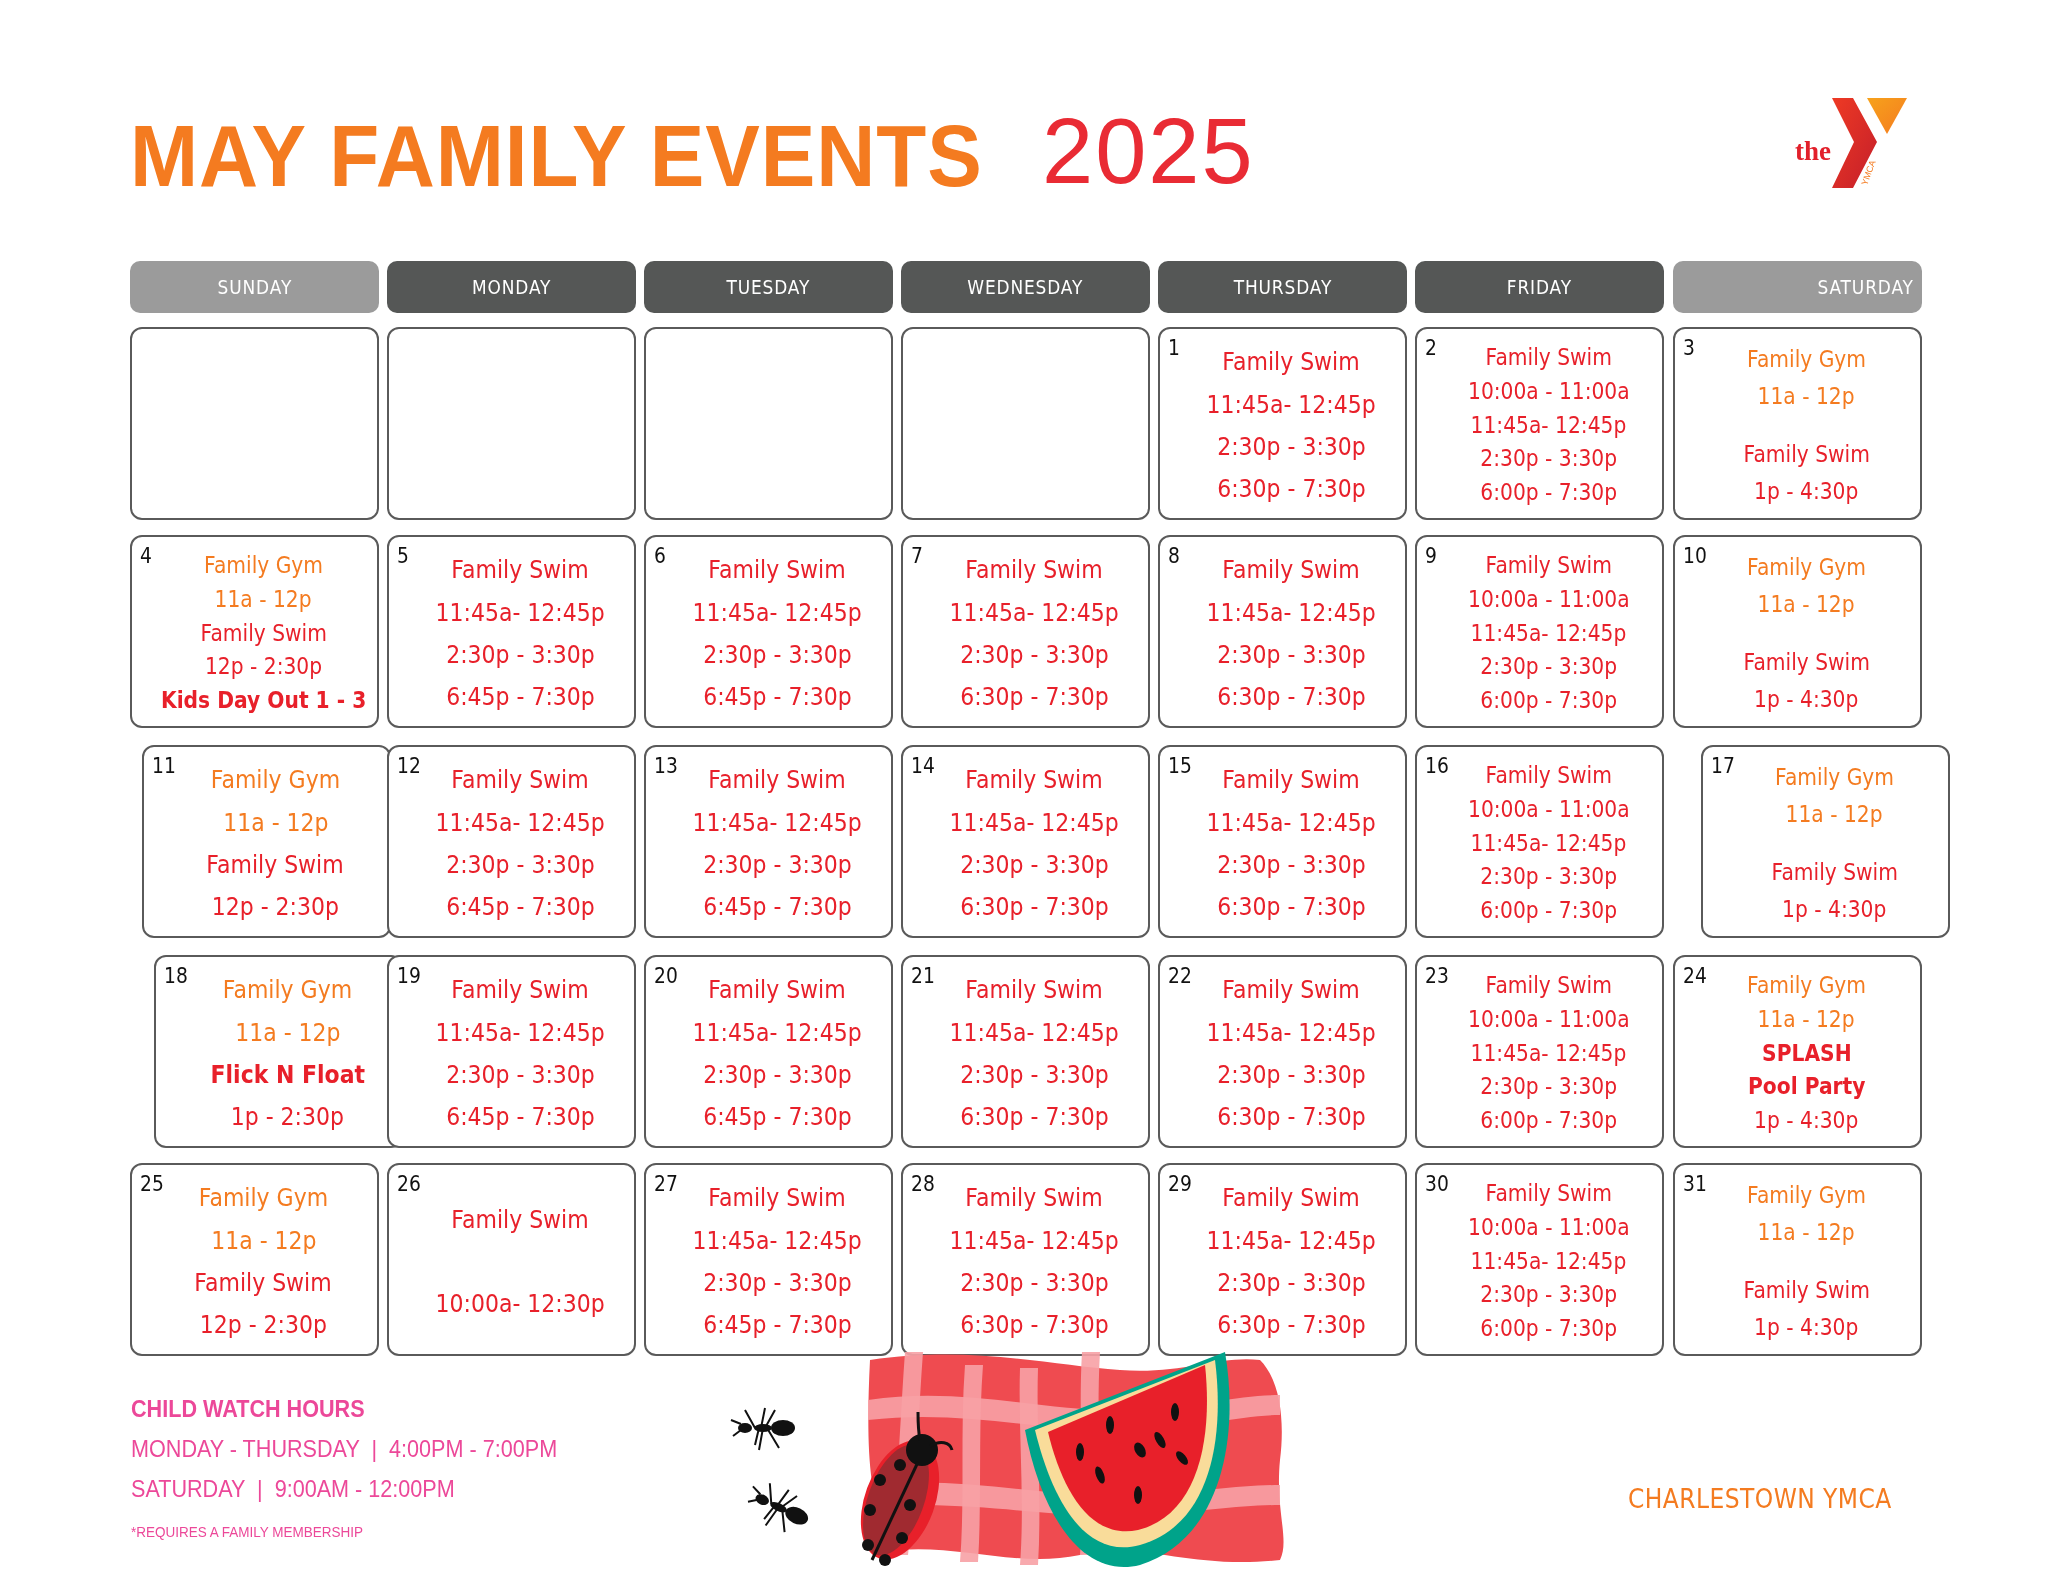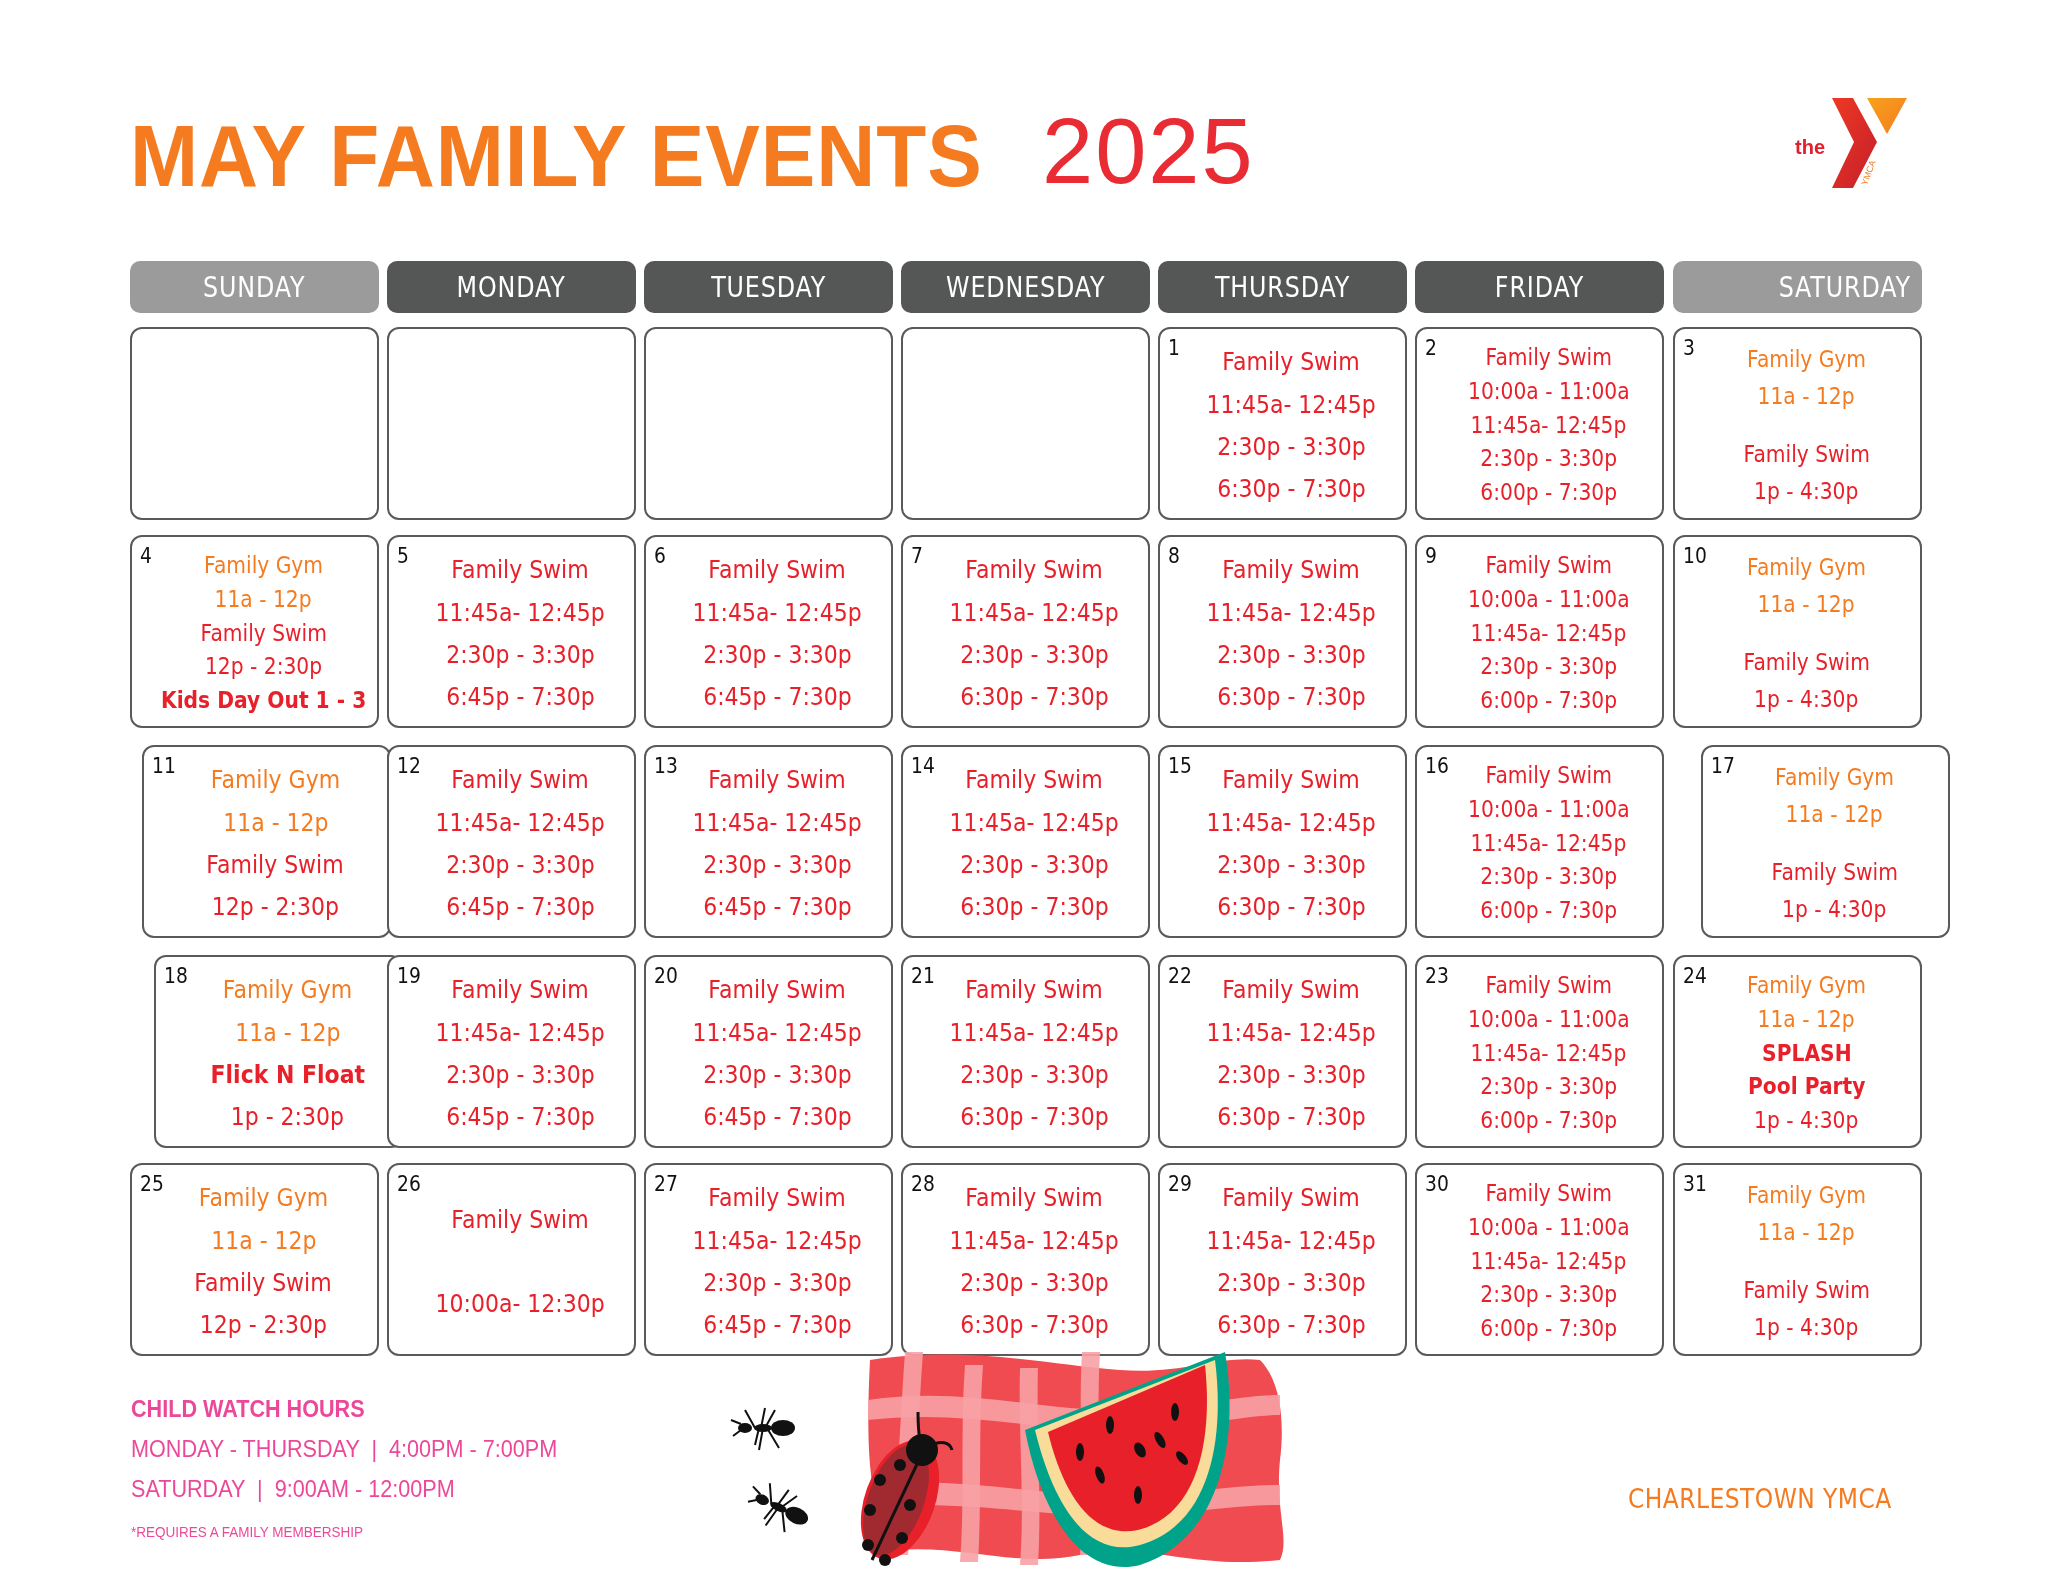--- a/index.html
+++ b/index.html
@@ -5,24 +5,24 @@
   * { box-sizing: border-box; margin: 0; padding: 0; }
   html, body { width: 2048px; height: 1583px; background: #ffffff; overflow: hidden; }
   body { position: relative; font-family: "DejaVu Sans", sans-serif; }
 
   .title-wrap { position: absolute; left: 130px; top: 100px; height: 100px; display: flex; align-items: flex-end; }
   .title-main { font-family: "Liberation Sans", sans-serif; font-weight: 700; font-size: 88px; letter-spacing: 1px; color: #f47b20; line-height: 1; transform: scaleX(0.93); transform-origin: left bottom; white-space: nowrap; }
   .title-year { position: absolute; left: 1042px; top: 0px; font-family: "Liberation Sans", sans-serif; font-weight: 400; font-size: 92px; color: #e8202a; line-height: 1; letter-spacing: 2px; -webkit-text-stroke: 0px; opacity: 0.95; }
   .title-year { font-weight: 300; }
 
   .logo { position: absolute; left: 1795px; top: 96px; width: 130px; height: 96px; }
-  .logo-the { position: absolute; left: 0; top: 40px; font-family: Liberation Sans, sans-serif; font-weight: 700; font-size: 20px; color: #e2202b; }
+  .logo-the { position: absolute; left: 0; top: 40px; font-family: Liberation Serif, serif; font-weight: 700; font-size: 27px; color: #e2202b; }
 
   .header-row { position: absolute; left: 130px; top: 261px; width: 1792px; height: 52px; }
-  .day-header { position: absolute; top: 0; height: 52px; width: 249px; border-radius: 10px; background: #555756; color: #ffffff; display: flex; align-items: center; justify-content: center; font-family: "DejaVu Sans", sans-serif; font-size: 28px; letter-spacing: 1px; transform-origin: center; }
+  .day-header { position: absolute; top: 0; height: 52px; width: 249px; border-radius: 10px; background: #555756; color: #ffffff; display: flex; align-items: center; justify-content: center; font-family: "DejaVu Sans", sans-serif; font-size: 20px; letter-spacing: 1px; transform-origin: center; }
   .day-header.weekend { background: #9b9b9b; }
   .day-header span { display: inline-block; transform: scaleX(0.85); }
 
   .grid { position: absolute; left: 130px; top: 327px; width: 1792px; height: 1030px; }
   .cell { position: absolute; width: 249px; height: 193px; border: 2px solid #5a5a5a; border-radius: 12px; background: #fff; }
   .cell.empty { }
   .date-num { position: absolute; left: 8px; top: 6px; font-size: 22px; color: #111; font-family: "DejaVu Sans", sans-serif; transform: scaleX(0.85); transform-origin: left top; }
   .events { position: absolute; left: 0; right: 0; top: 12px; bottom: 8px; display: flex; flex-direction: column; align-items: center; justify-content: space-around; padding-left: 18px; }
   .line { font-family: "DejaVu Sans", sans-serif; font-size: 25px; line-height: 1.18; white-space: nowrap; transform: scaleX(0.88); text-align: center; }
   .line.small { font-size: 23px; line-height: 1.12; }

